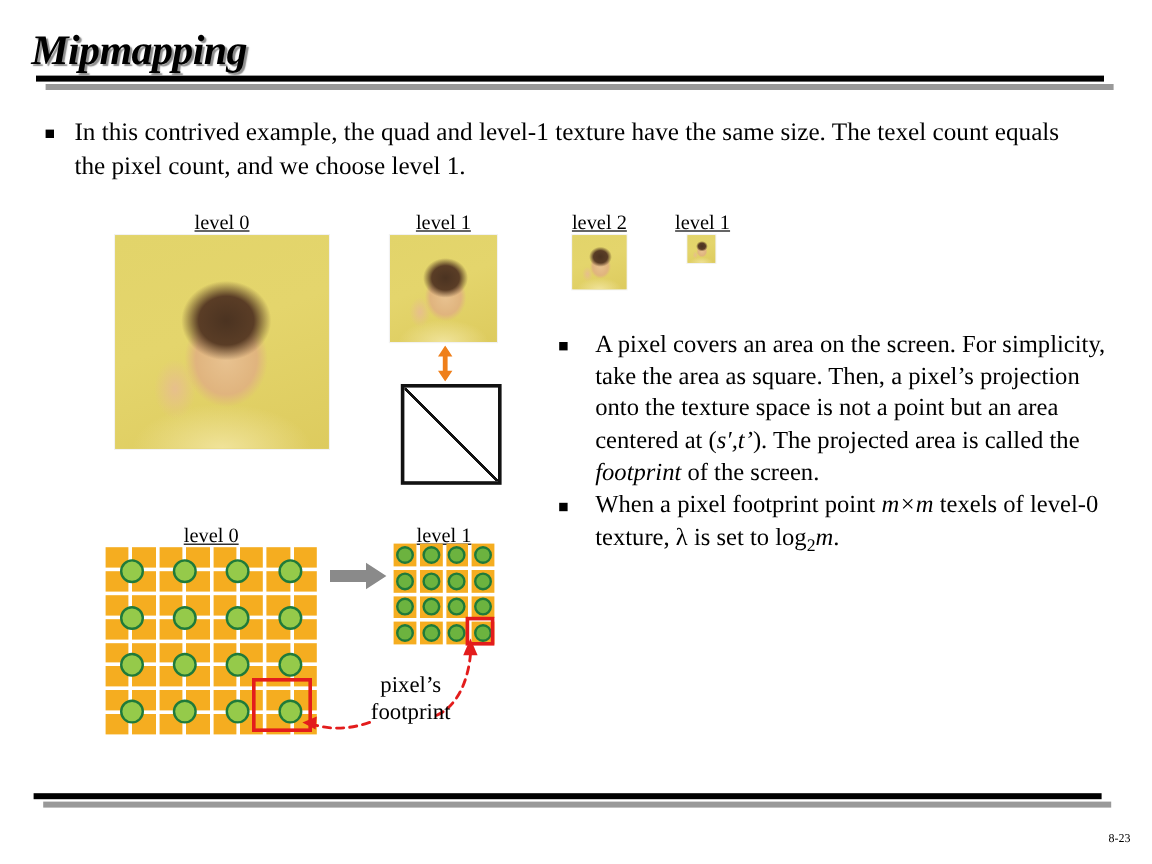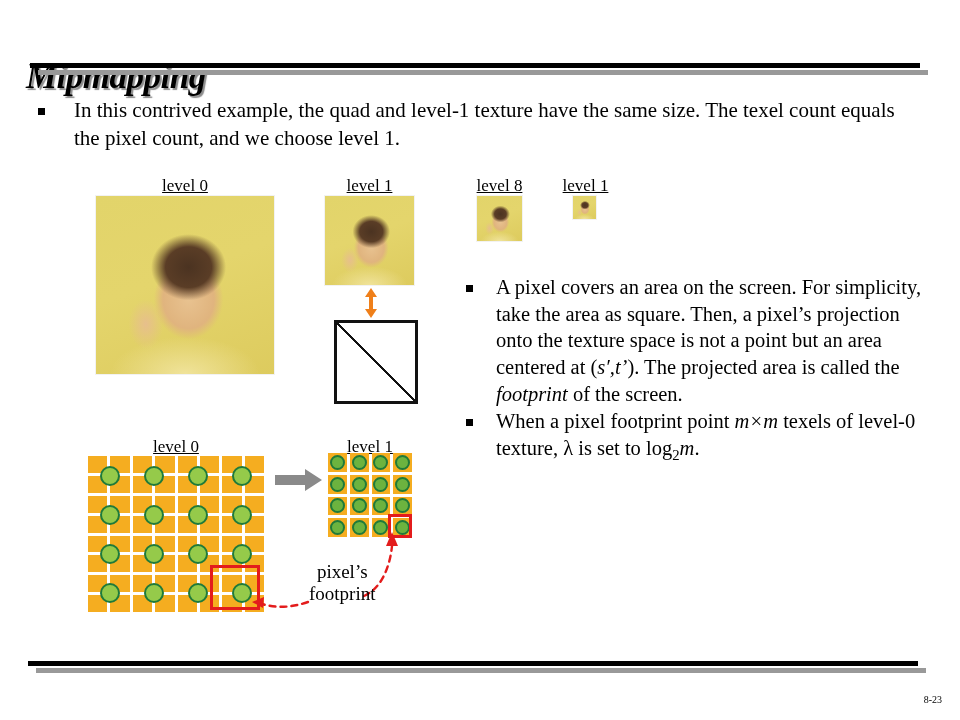--- a/index.html
+++ b/index.html
@@ -24,21 +24,20 @@
     position: absolute;
     left: 26px;
     top: 22px;
     font-size: 35px;
     font-weight: bold;
     font-style: italic;
     letter-spacing: -0.5px;
     color: #000;
     text-shadow: 2px 2px 1px rgba(120,120,120,0.85);
     white-space: nowrap;
-    margin-top: 35px;
   }
   .title-rule-dark {
     position: absolute;
     left: 30px;
     top: 63px;
     width: 890px;
     height: 5px;
     background: #000000;
   }
   .title-rule-gray {
@@ -66,21 +65,21 @@
   .bullet .btext {
     display: block;
   }
   .bullet-top {
     left: 38px;
     top: 97px;
     width: 860px;
     font-size: 21px;
     line-height: 1.33;
   }
-  .bullet-top .btext { margin-left: 36px; }
+  .bullet-top .btext { margin-left: 24px; }
 
   .rightcol {
     position: absolute;
     left: 466px;
     top: 274px;
     width: 470px;
     font-size: 20.5px;
     line-height: 1.30;
   }
   .rightcol .bullet {
@@ -282,21 +281,21 @@
   <div class="title-rule-dark"></div>
   <div class="title-rule-gray"></div>
 
   <div class="bullet bullet-top">
     <span class="marker"></span>
     <span class="btext">In this contrived example, the quad and level-1 texture have the same size. The texel count equals the pixel count, and we choose level 1.</span>
   </div>
 
   <div class="fig-label" id="lbl-l0">level 0</div>
   <div class="fig-label" id="lbl-l1">level 1</div>
-  <div class="fig-label" id="lbl-l2">level 8</div>
+  <div class="fig-label" id="lbl-l2">level 2</div>
   <div class="fig-label" id="lbl-l3">level 1</div>
 
   <div class="photo" id="photo-l0"></div>
   <div class="photo" id="photo-l1"></div>
   <div class="photo" id="photo-l2"></div>
   <div class="photo" id="photo-l3"></div>
 
   <div class="dbl-arrow">
     <svg width="14" height="30" viewBox="0 0 14 30">
       <polygon points="7,0 13,9 9,9 9,21 13,21 7,30 1,21 5,21 5,9 1,9" fill="#ef7f1a"></polygon>

